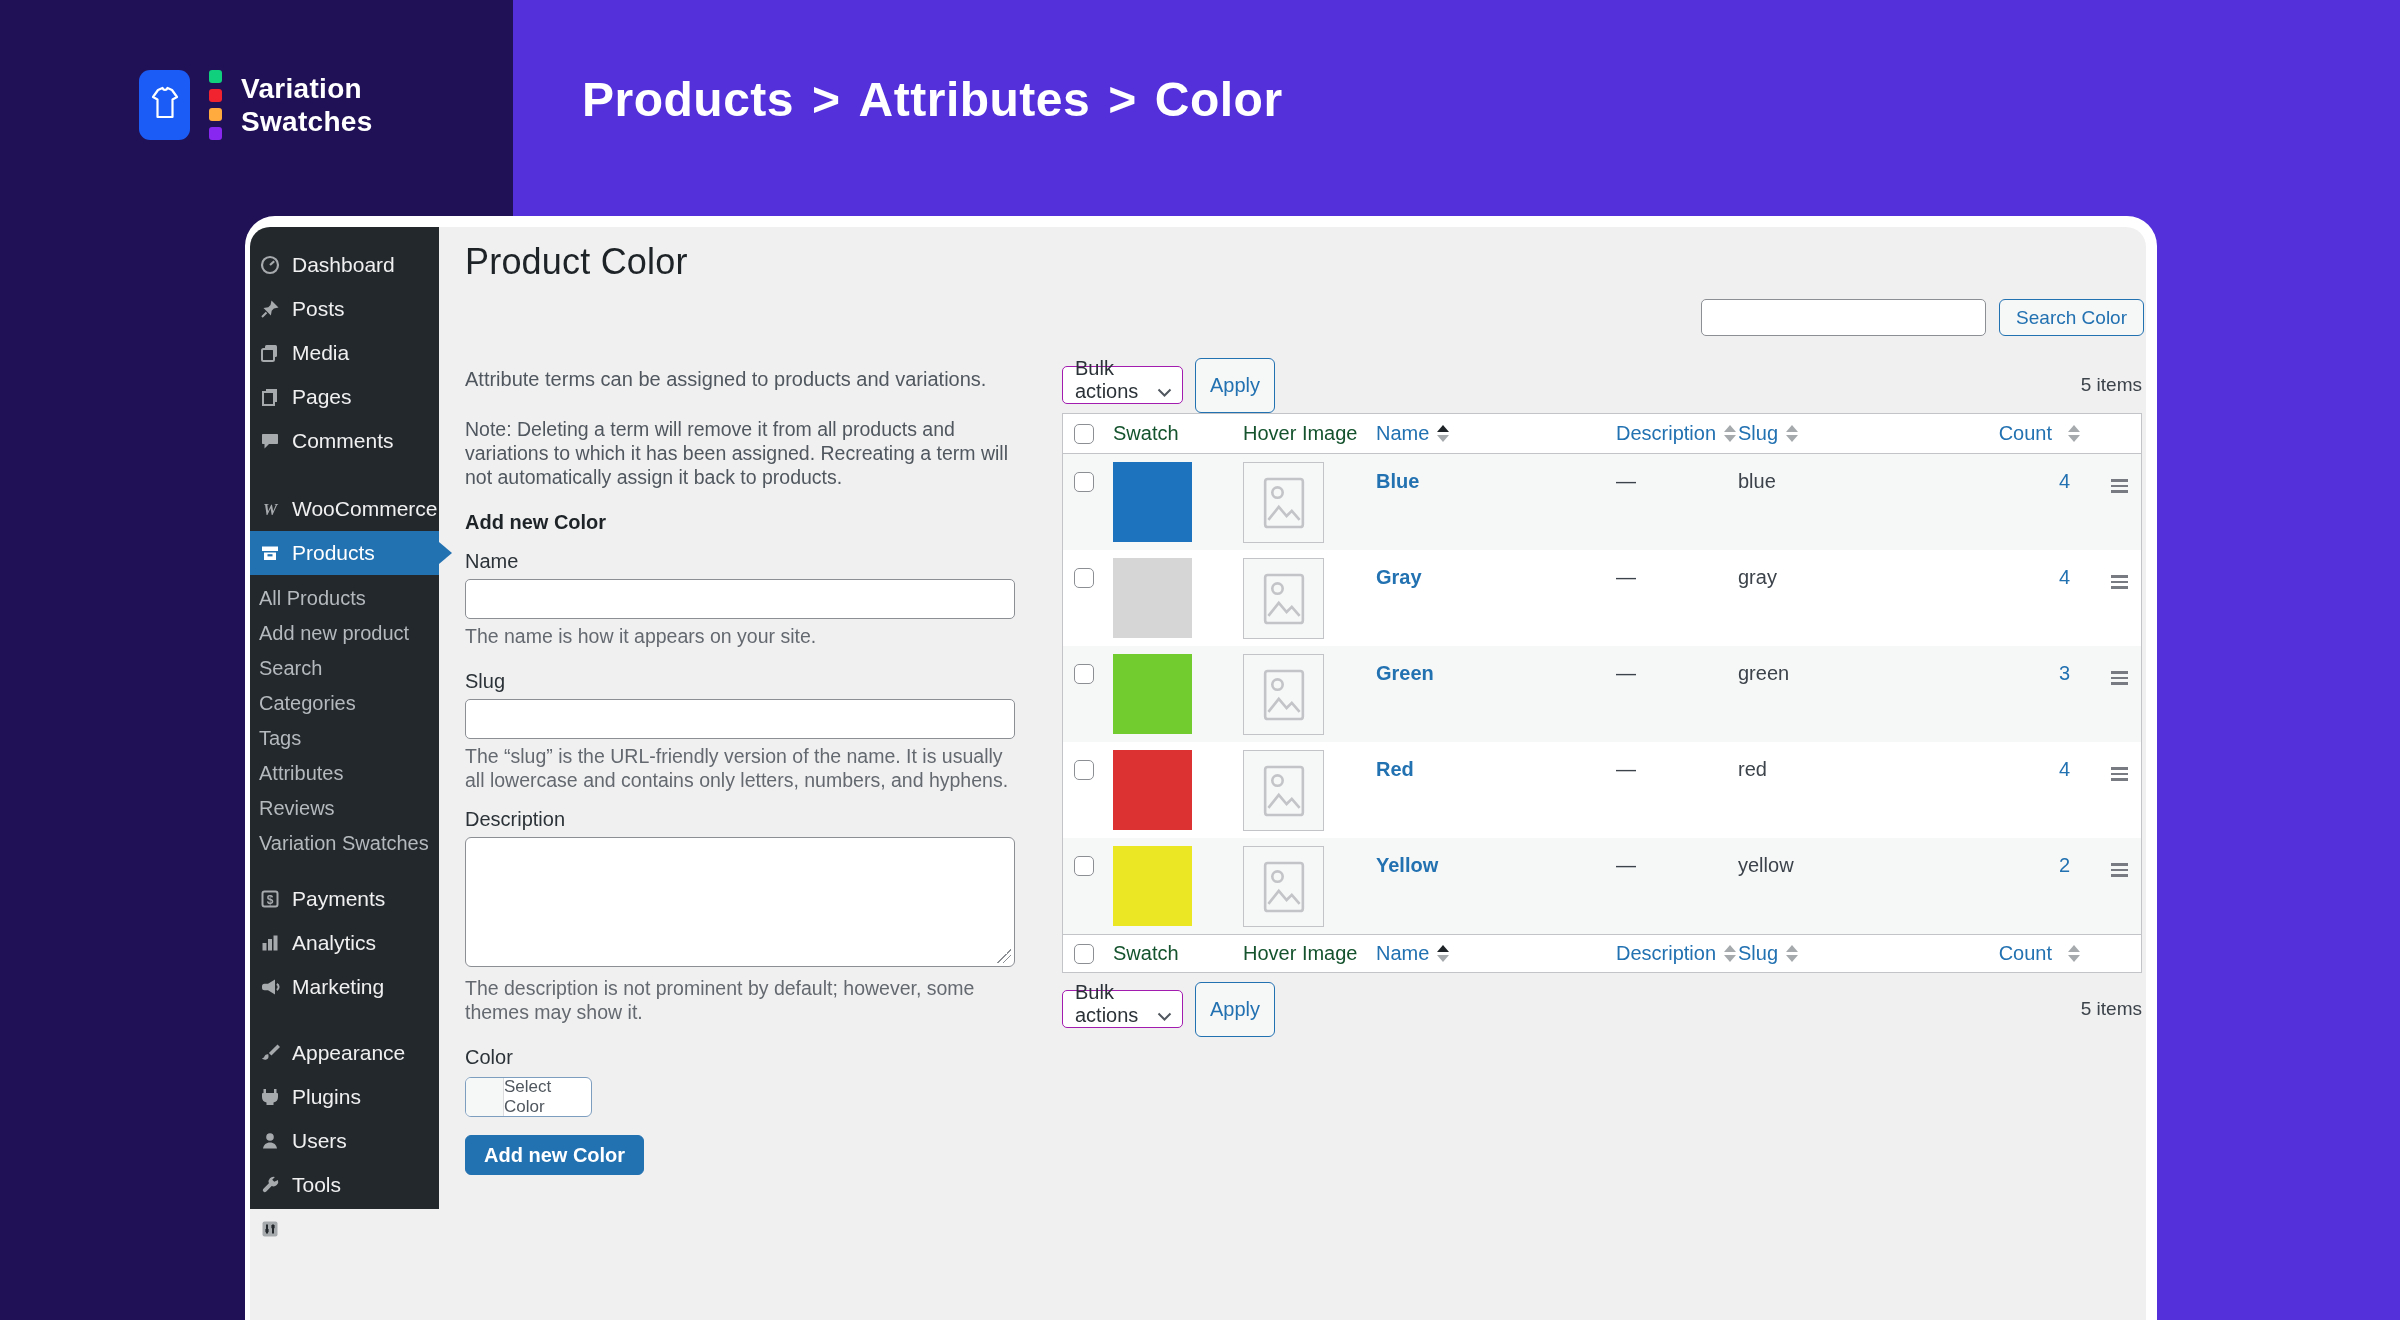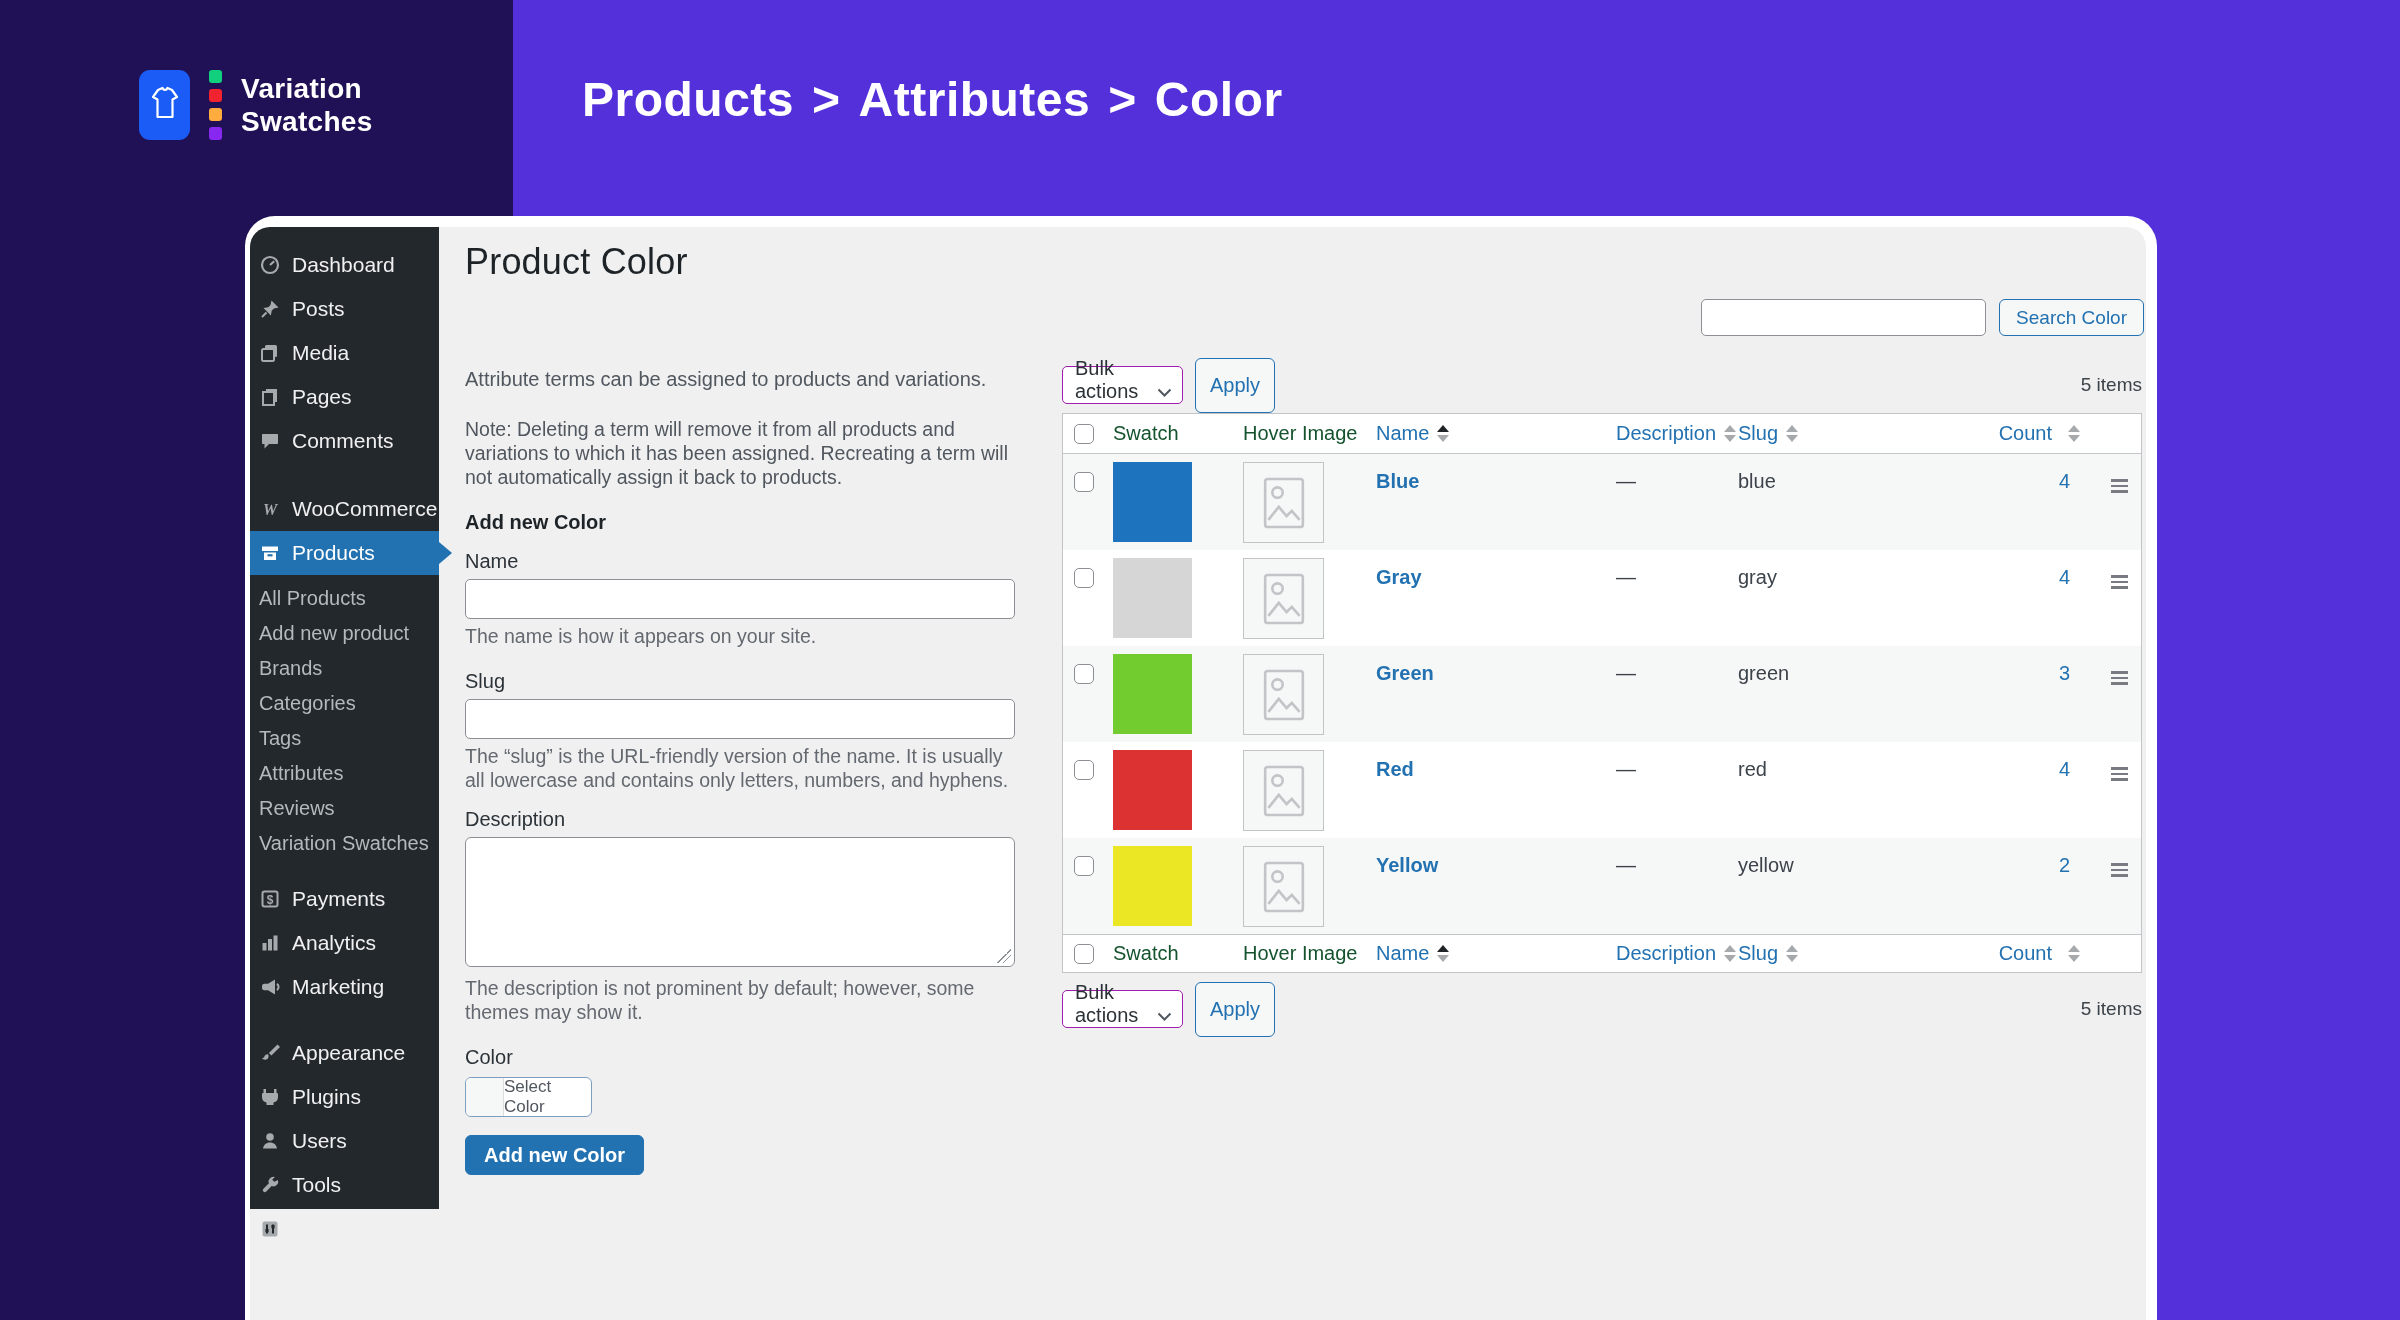--- a/index.html
+++ b/index.html
@@ -202,21 +202,21 @@
         </div>
 
         <div class="sb-sub">
           <div class="sb-sub-item">
               <span>All Products</span>
             </div>
           <div class="sb-sub-item">
               <span>Add new product</span>
             </div>
           <div class="sb-sub-item">
-              <span>Brands</span>
+              <span>Search</span>
             </div>
           <div class="sb-sub-item">
               <span>Categories</span>
             </div>
           <div class="sb-sub-item">
               <span>Tags</span>
             </div>
           <div class="sb-sub-item">
               <span>Attributes</span>
             </div>

